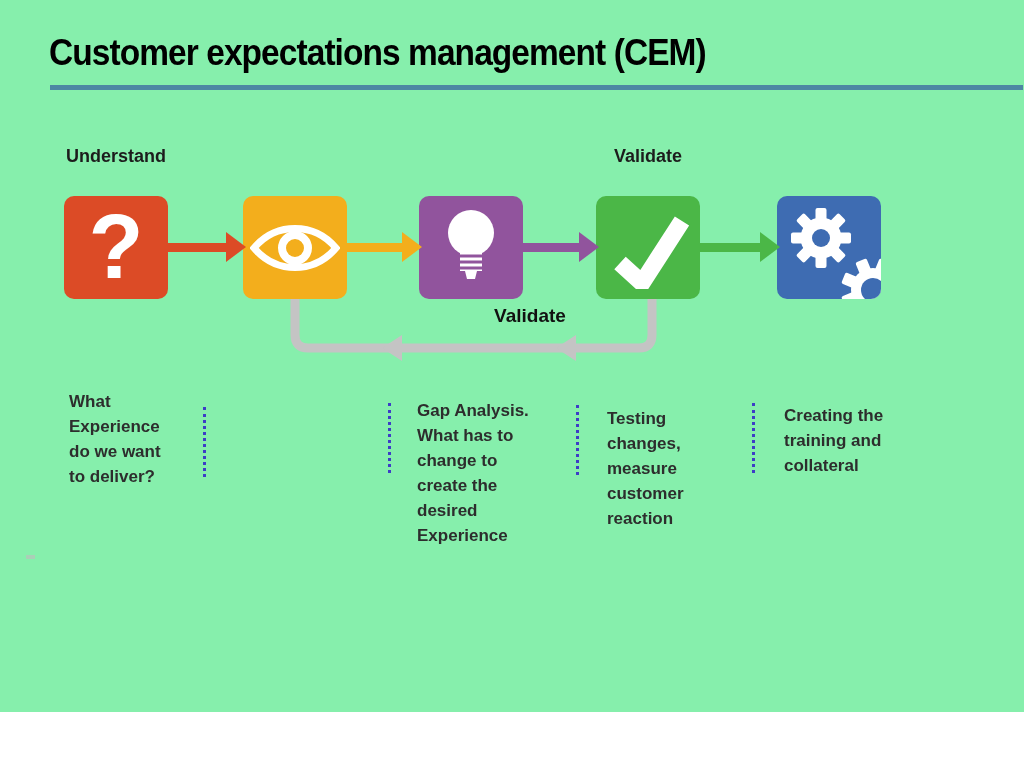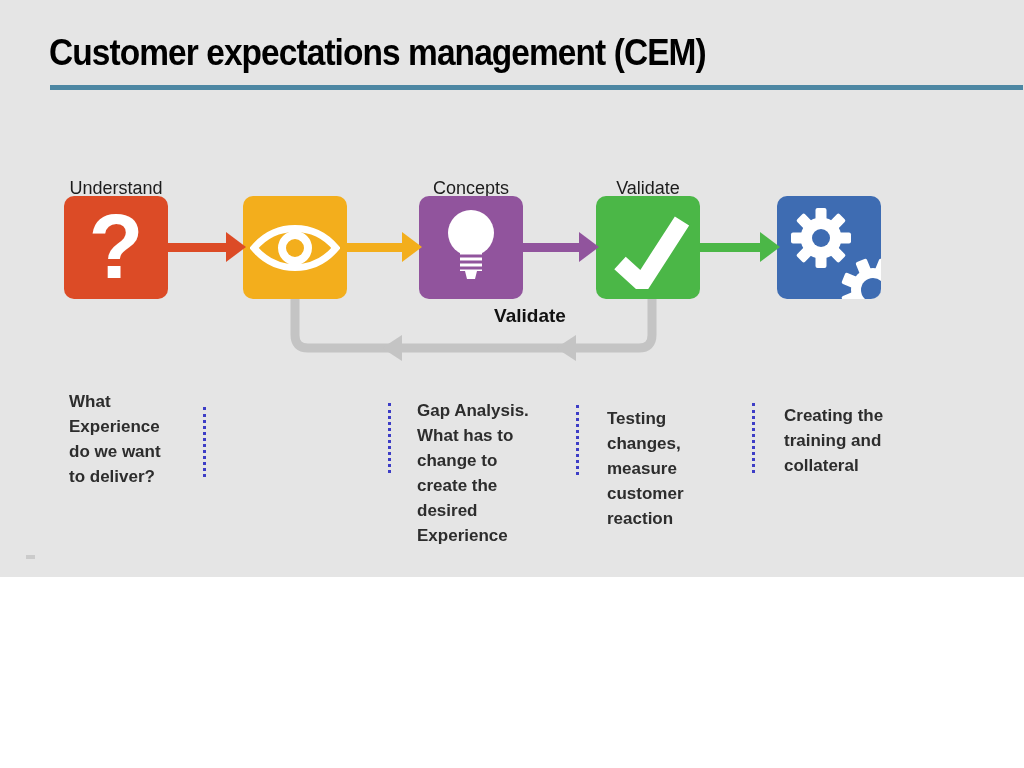--- a/index.html
+++ b/index.html
@@ -1,32 +1,32 @@
 <!DOCTYPE html>
 <html><head>
 <meta charset="utf-8">
 <style>
   html,body { margin:0; padding:0; background:#ffffff; }
   #slide {
-    position:relative; width:1024px; height:577px; background:#e5e5e5;
+    position:relative; width:1024px; height:712px; background:#86efac;
     font-family:"Liberation Sans", sans-serif; overflow:hidden;
   }
 
   
   .title {
     position:absolute; left:49px; top:32px;
     font-size:36px; font-weight:bold; letter-spacing:-1px; color:#000;
     white-space:nowrap; transform:scaleX(.93); transform-origin:left center;
   }
   .title-rule { position:absolute; left:50px; top:85px; width:973px; height:5px; }
 
   
   .stage-label {
     position:absolute; top:146px; width:160px; text-align:center;
-    font-size:18px; font-weight:normal; color:#1c1c1c;margin-top:32px;
+    font-size:18px; font-weight:bold; color:#1c1c1c;
   }
   .sl0{left:36px}.sl1{left:215px}.sl2{left:391px}.sl3{left:568px}.sl4{left:749px}
 
   
   .stage-box {
     position:absolute; top:196px; width:104px; height:103px; border-radius:10px;
     display:flex; align-items:center; justify-content:center; overflow:hidden;
   }
   .sb0{left:64px}.sb1{left:243px}.sb2{left:419px}.sb3{left:596px}.sb4{left:777px}
   .qmark { font-size:90px; font-weight:bold; color:#fff; line-height:103px; }
@@ -68,21 +68,20 @@
 </style>
 </head>
 <body>
 
 <div id="slide">
 
   <div class="title">Customer expectations management (CEM)</div>
   <div class="title-rule" style="background-color: rgb(77, 135, 163);"></div>
 
   <div class="stage-label sl0">Understand</div>
-  <div class="stage-label sl2">Concepts</div>
   <div class="stage-label sl3">Validate</div>
 
   <div class="stage-box sb0" style="background-color: rgb(220, 75, 38); color: rgb(220, 75, 38);">
     <span class="qmark">?</span>
   </div>
 
   <div class="stage-box sb1" style="background-color: rgb(243, 174, 28); color: rgb(243, 174, 28);">
     <svg width="90" height="68" viewBox="0 0 90 68">
       <path d="M4,34 C26,8 64,8 86,34 C64,60 26,60 4,34 Z" fill="none" stroke="#fff" stroke-width="7"></path>
       <circle cx="45" cy="34" r="13" fill="none" stroke="#fff" stroke-width="8"></circle>

